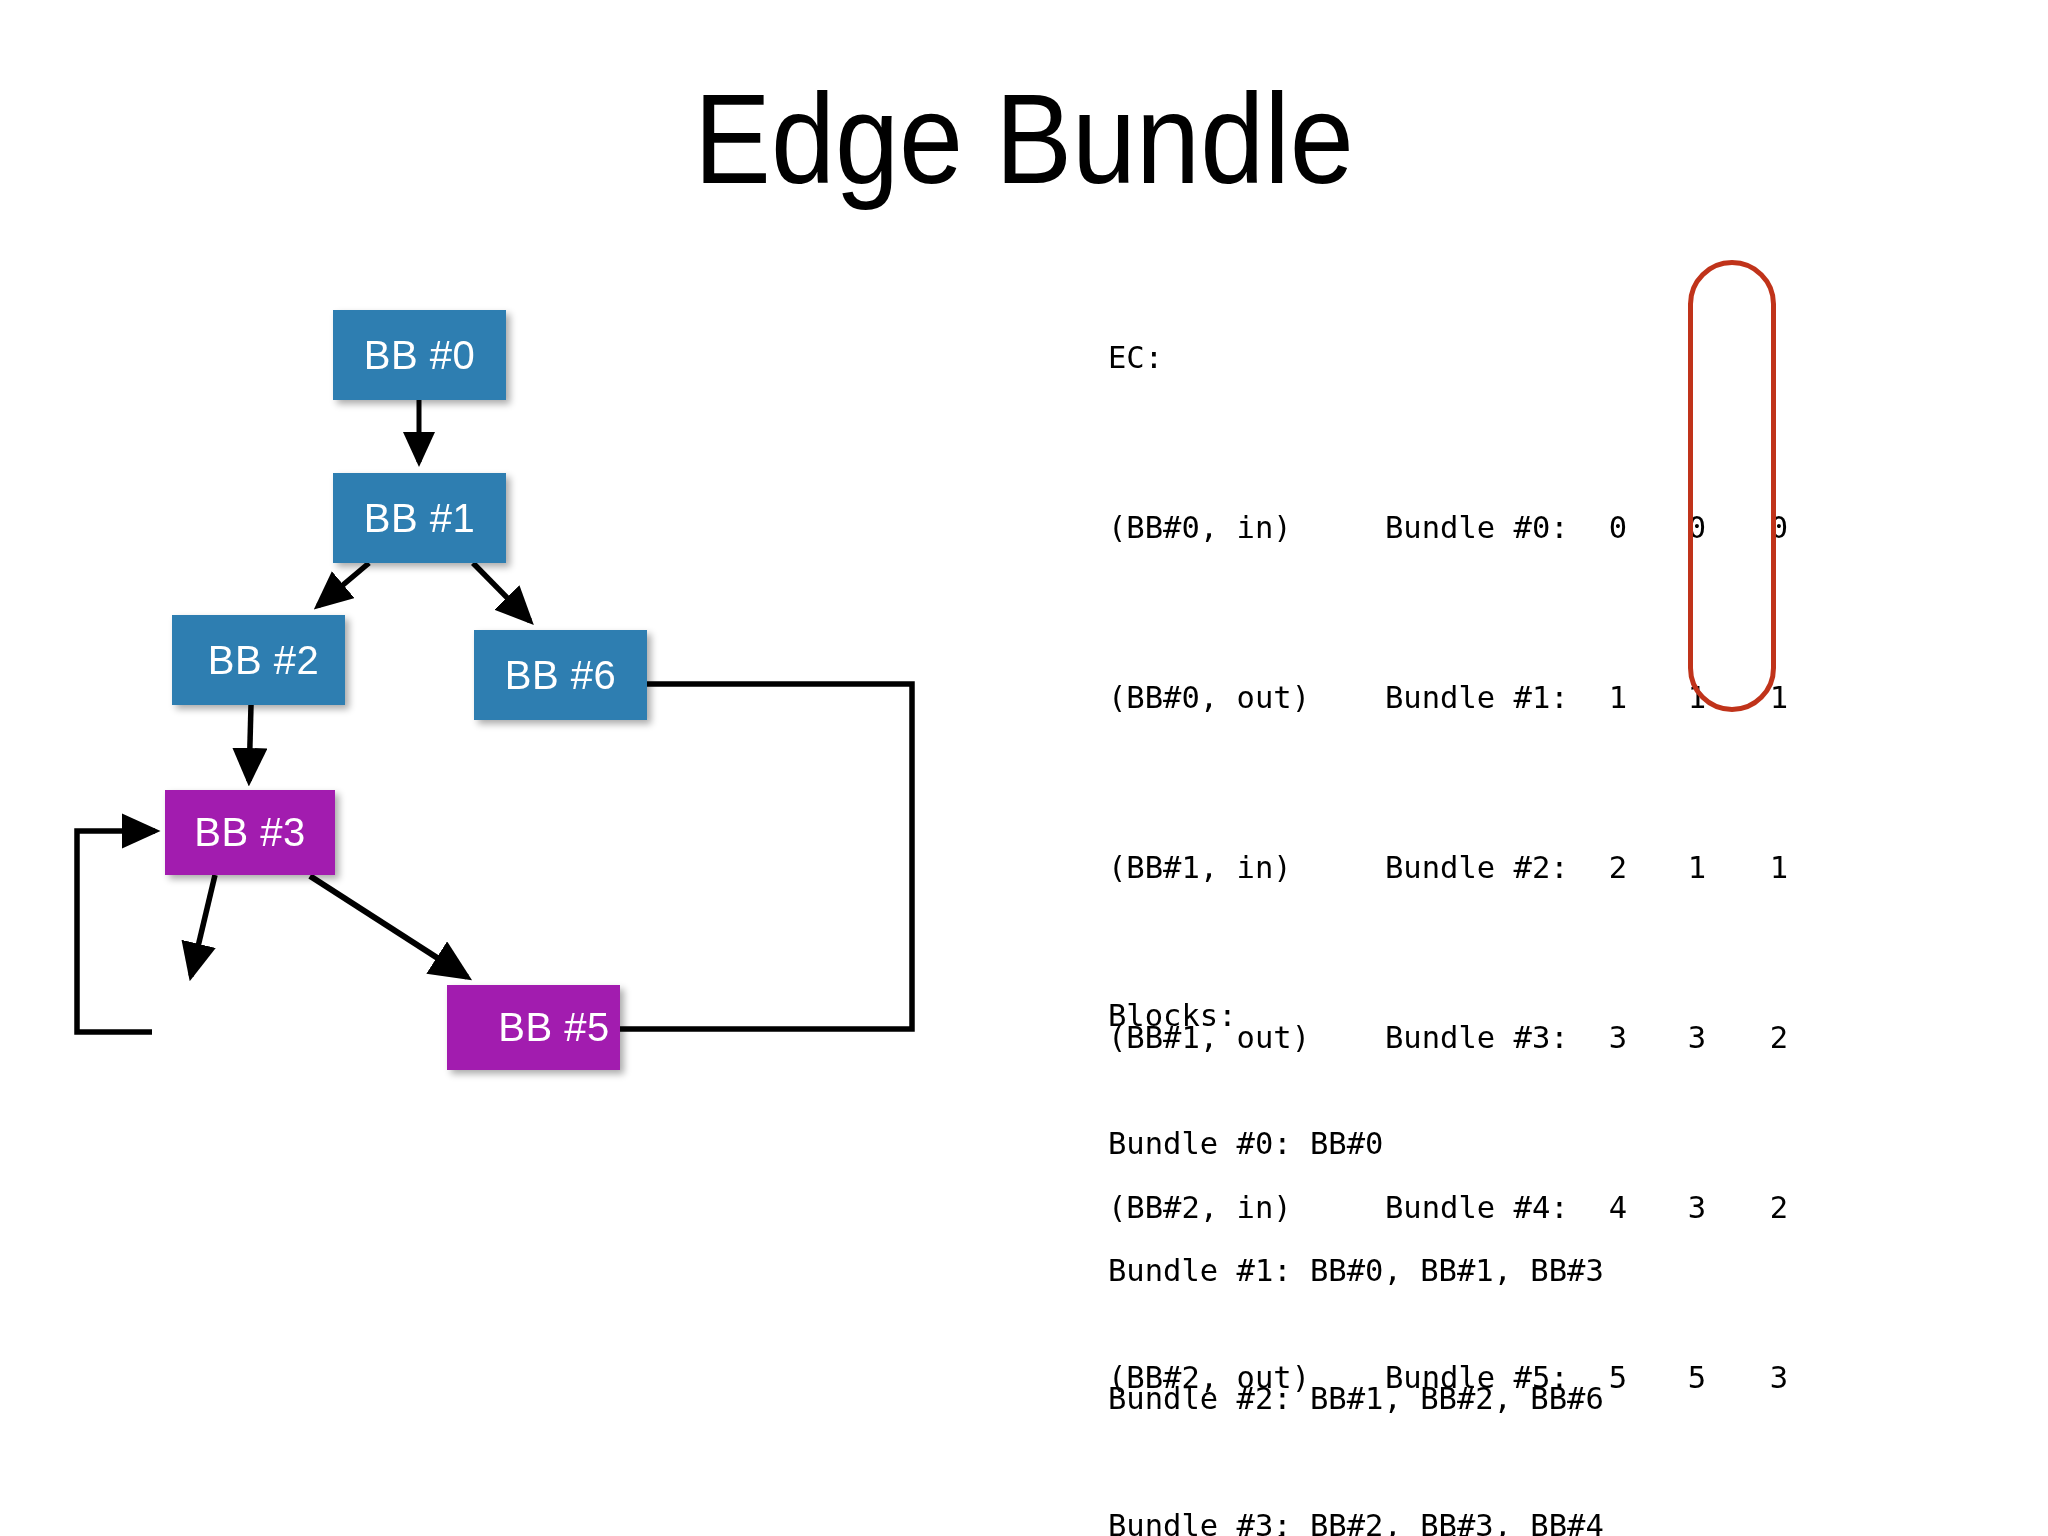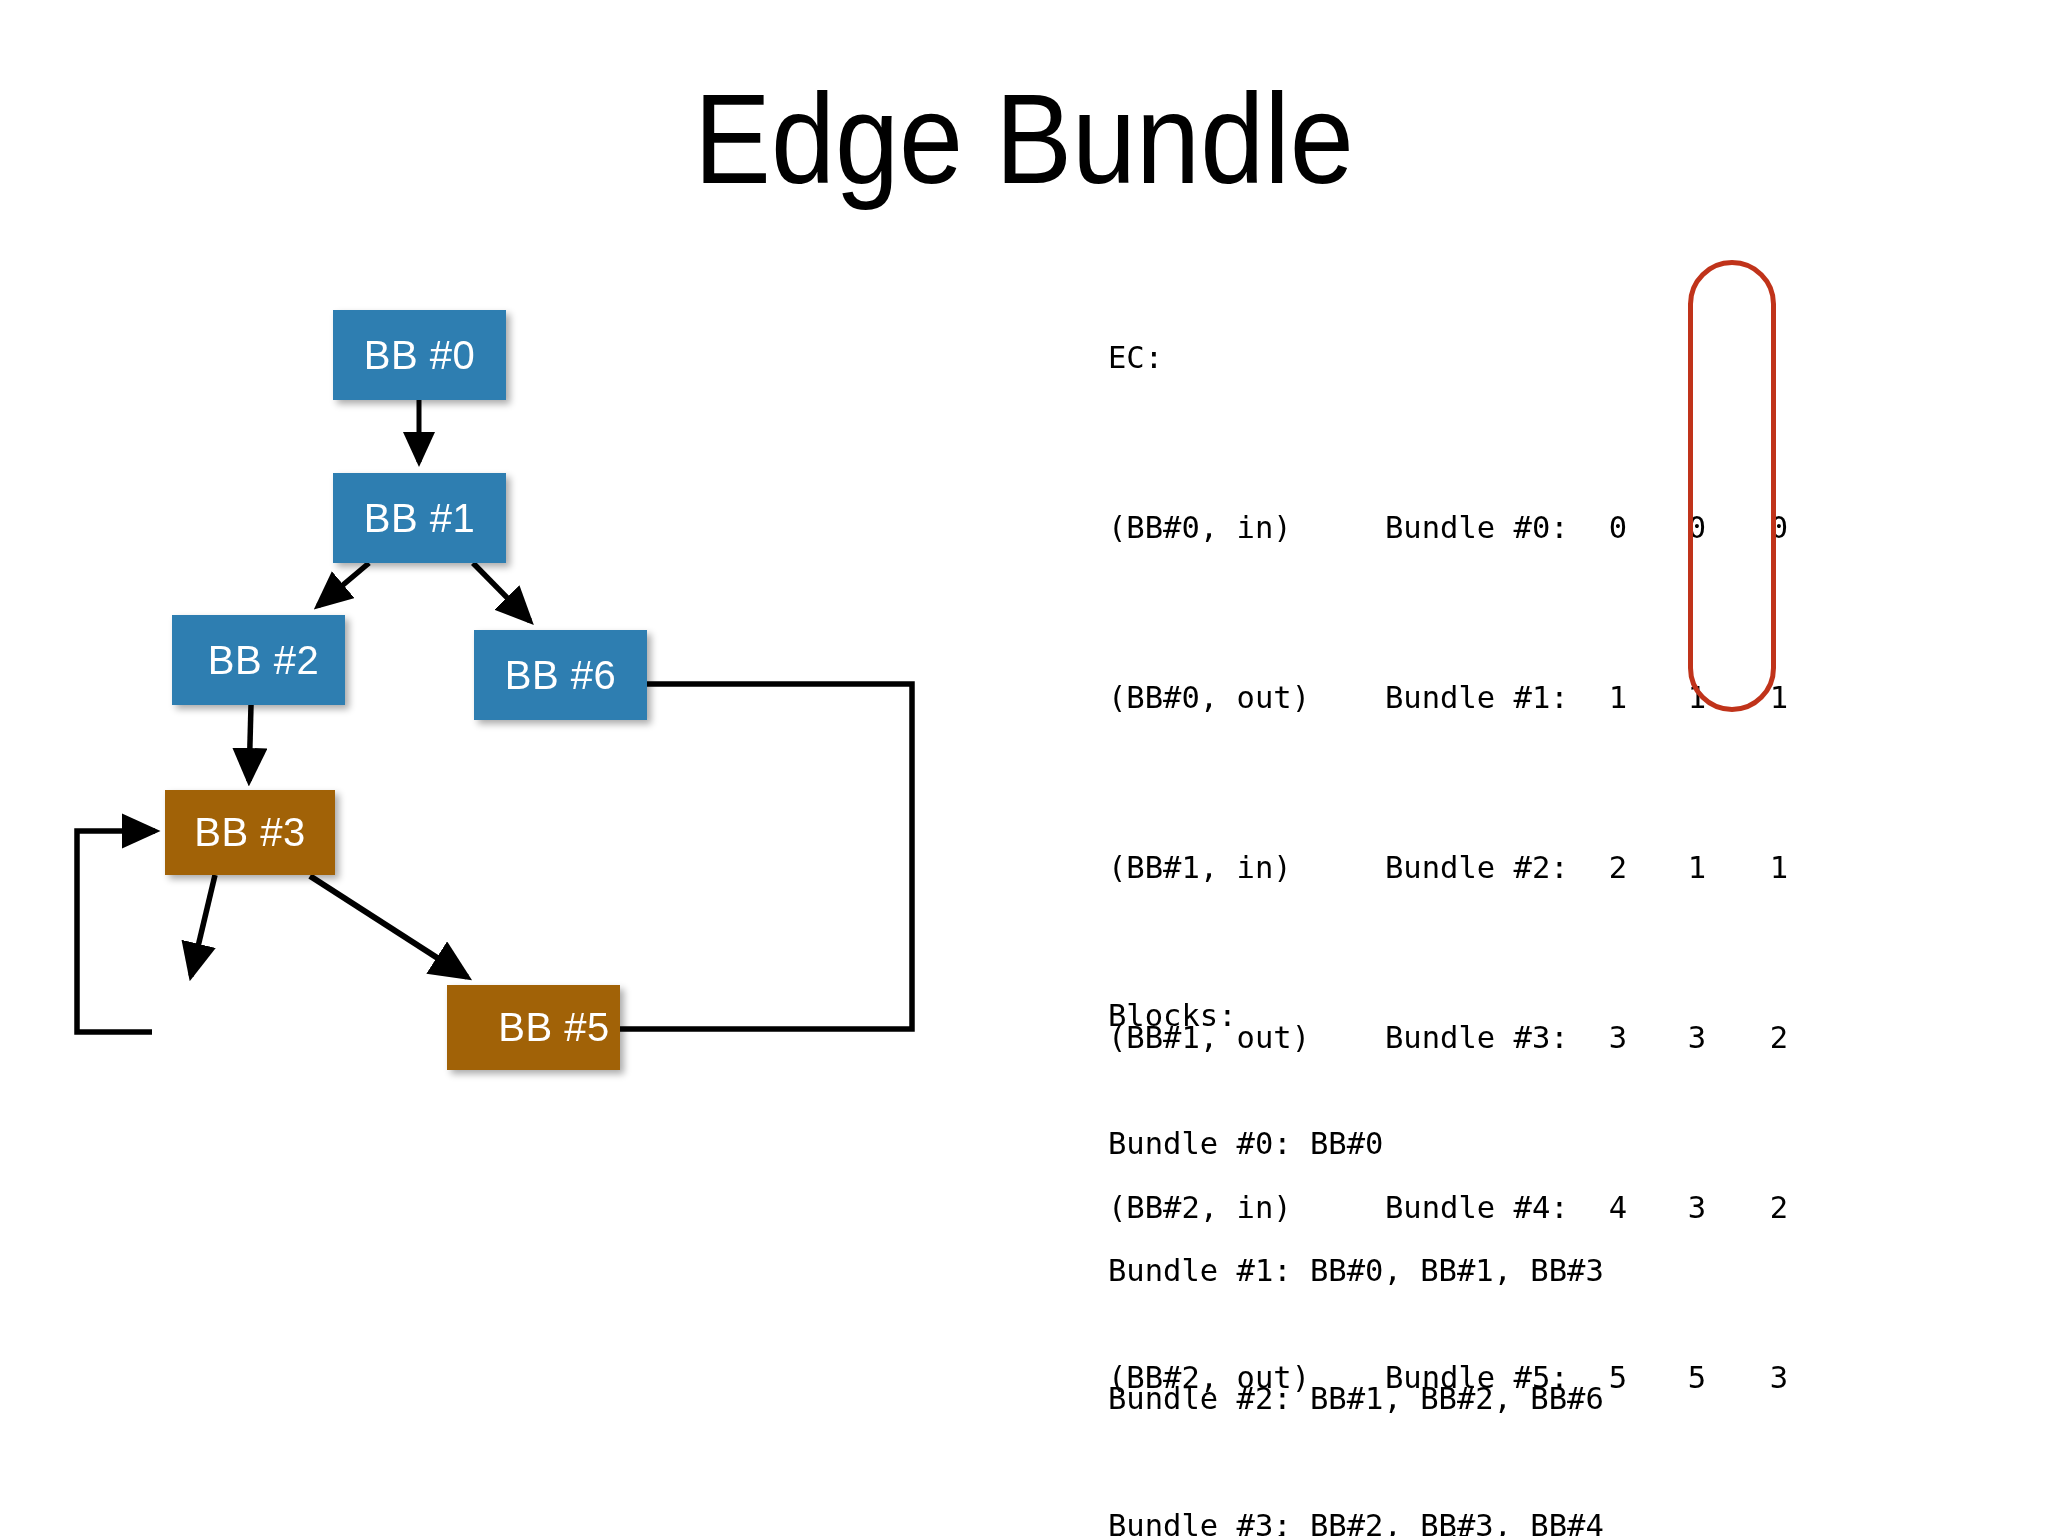--- a/index.html
+++ b/index.html
@@ -58,21 +58,21 @@
     justify-content: center;
     color: #ffffff;
     font-family: "Liberation Sans", sans-serif;
     font-weight: 400;
     font-size: 40px;
     letter-spacing: 0.5px;
     box-shadow: 4px 4px 7px rgba(0,0,0,0.33);
     user-select: none;
   }
   .bb-blue { background-color: #2e7eb1; }
-  .bb-red  { background-color: #a16207; }
+  .bb-red  { background-color: #a21caf; }
 
   
   #ec-panel {
     position: absolute;
     left: 1108px;
     top: 252px;
     font-family: "DejaVu Sans Mono", "Liberation Mono", monospace;
     font-size: 30.5px;
     line-height: 42.5px;
     color: #000000;

